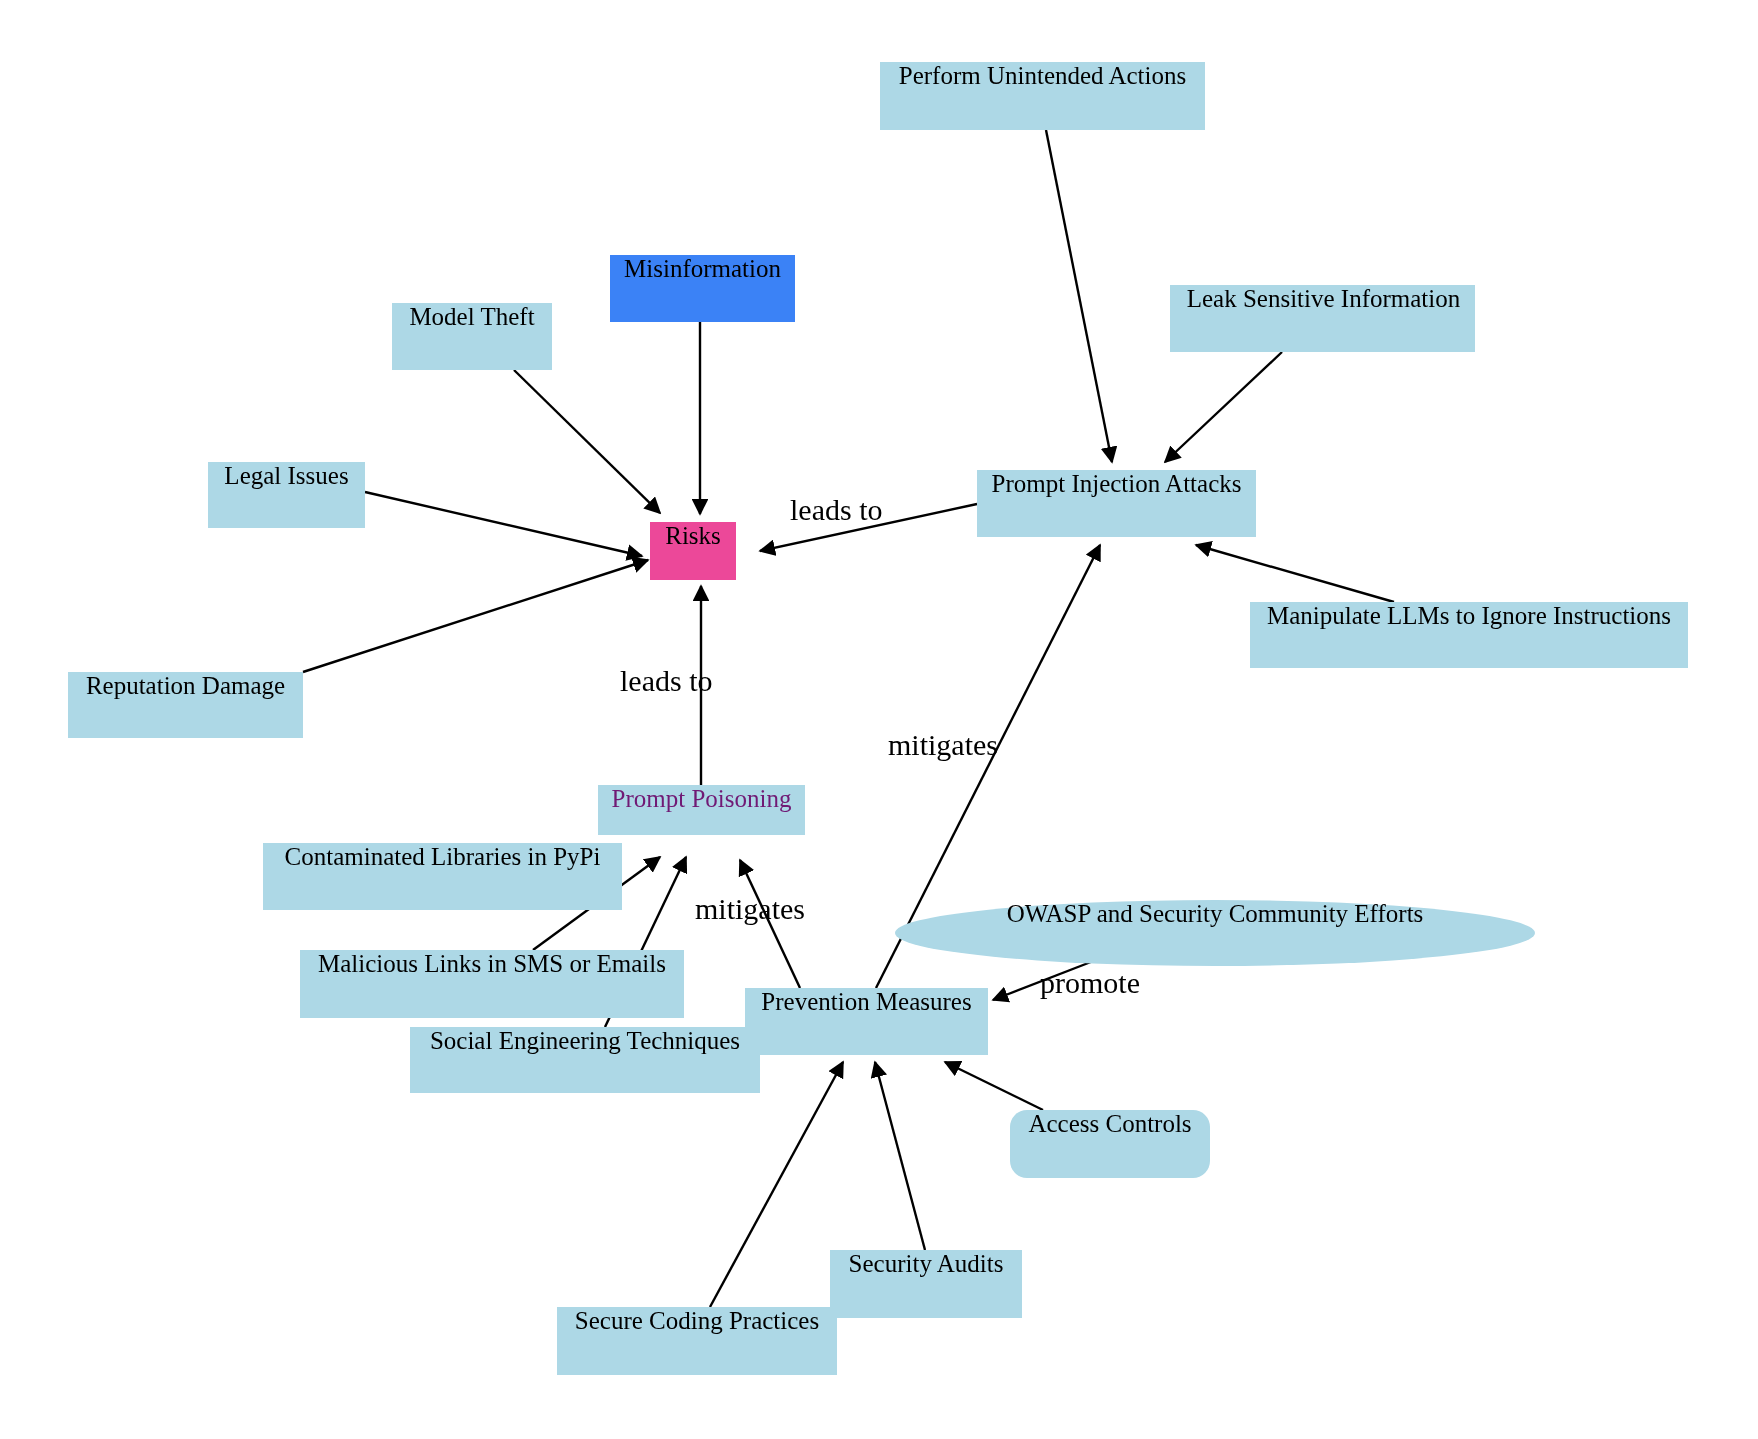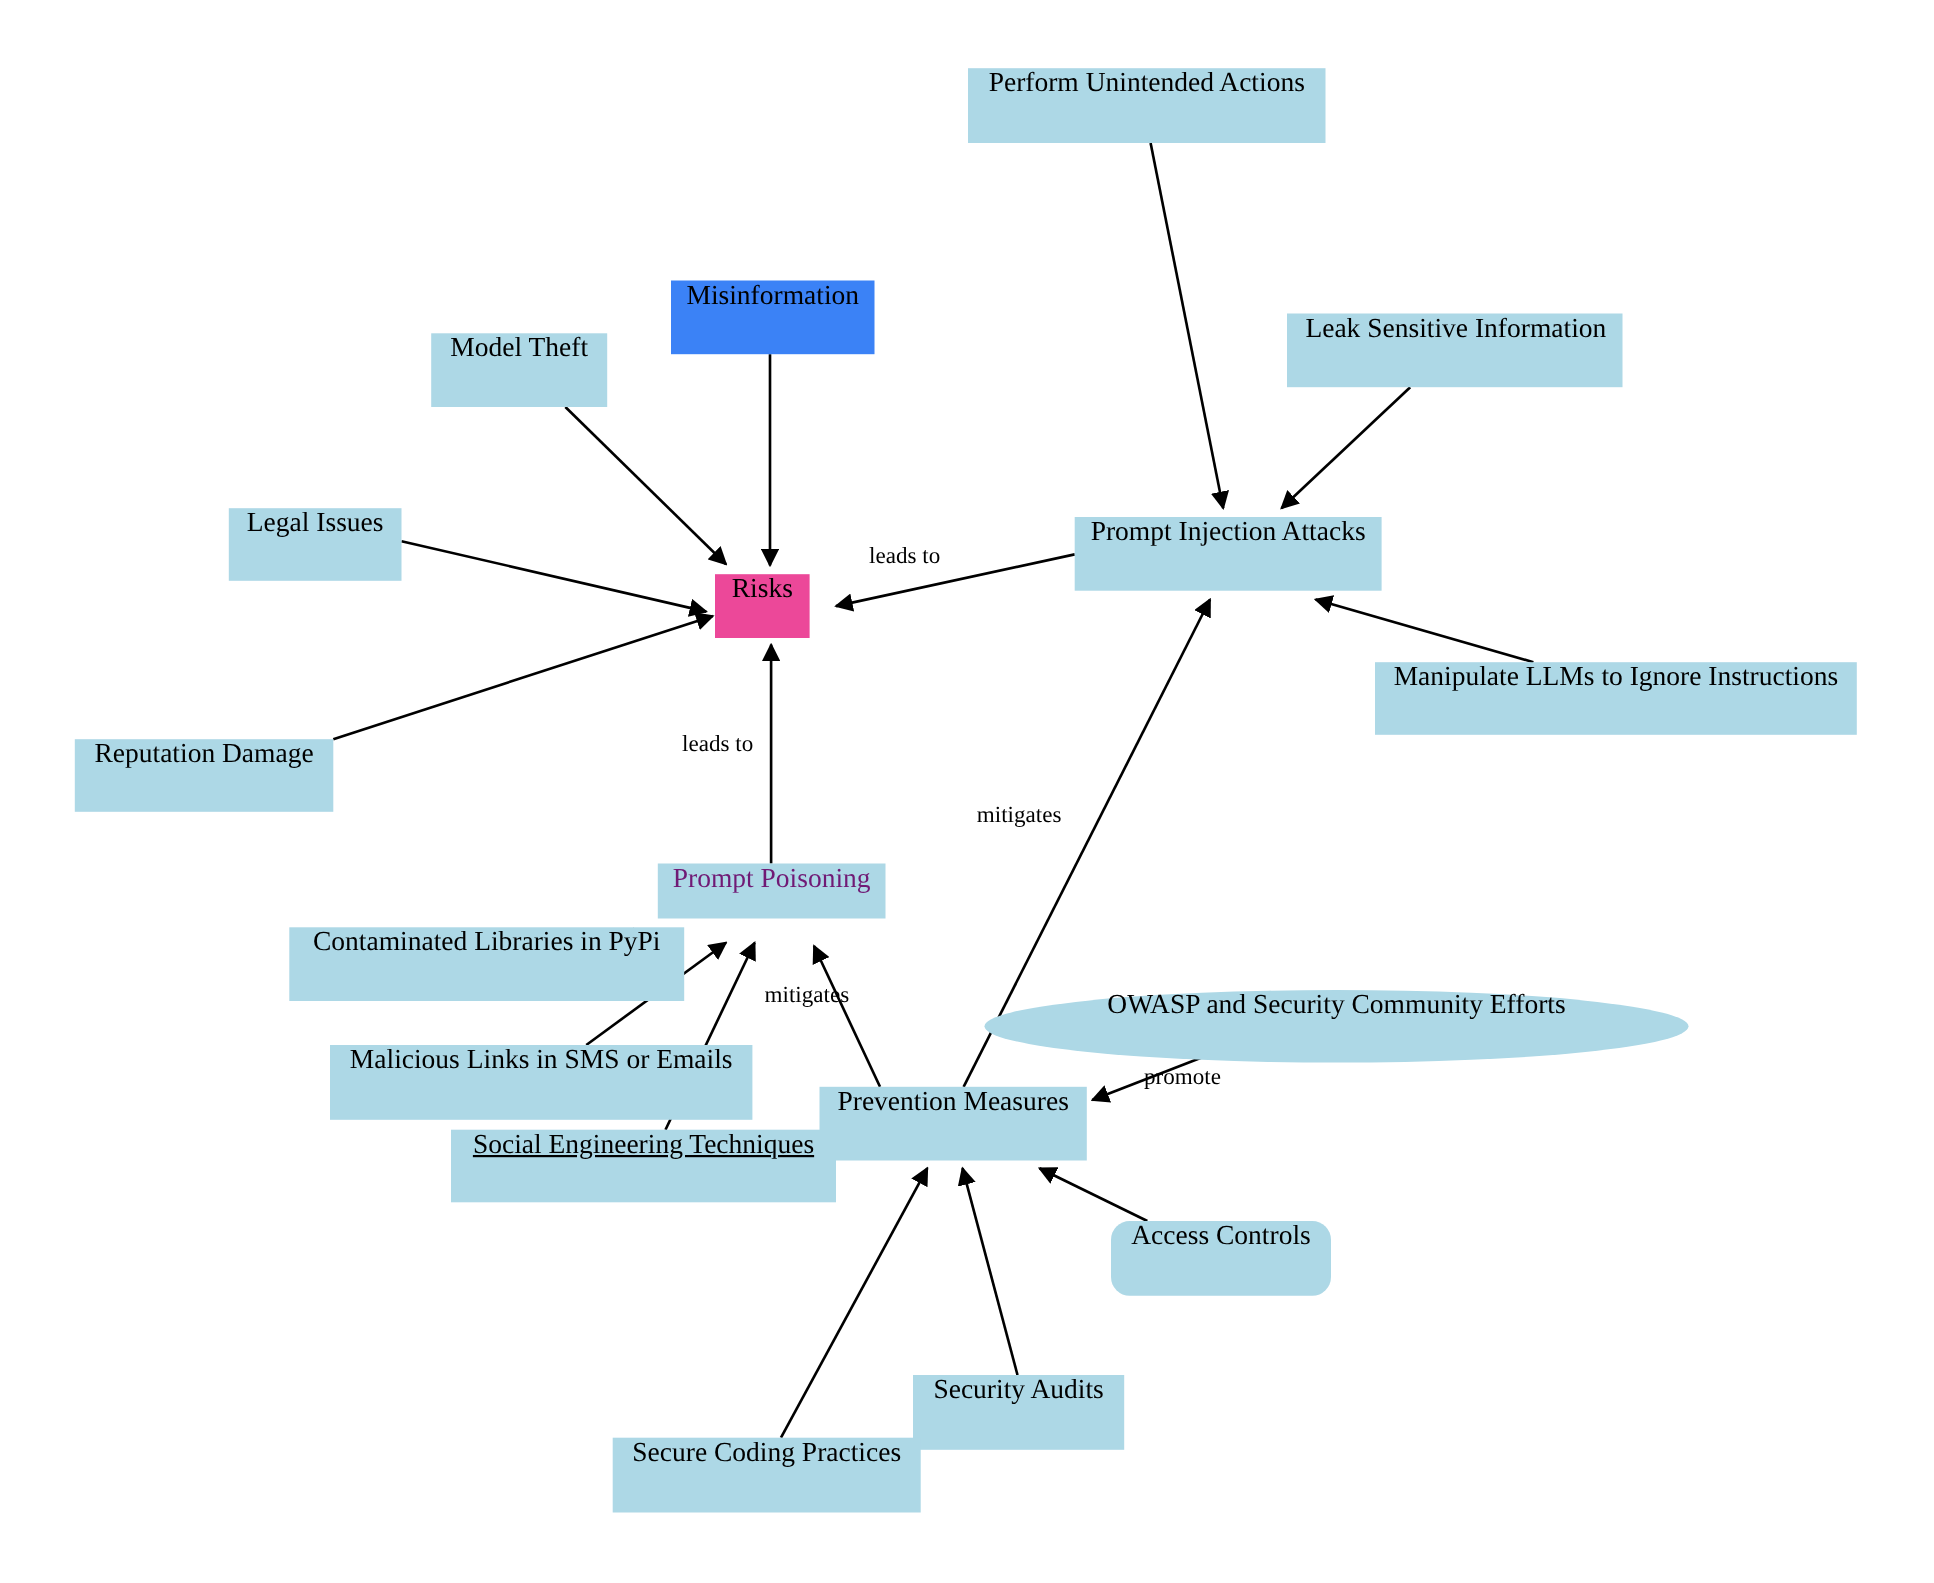--- a/index.html
+++ b/index.html
@@ -37,21 +37,21 @@
     line-height: 1.1;
     white-space: nowrap;
     padding: 0 14px;
   }
   .node.ellipse {
     border-radius: 50%;
   }
   .edge-label {
     position: absolute;
     color: #000000;
-    font-size: 21px;
+    font-size: 30px;
     line-height: 1;
     white-space: nowrap;
     background: transparent;
   }
 </style>
 </head>
 <body>
 
 <div id="canvas">
 
@@ -113,21 +113,21 @@
       </div>
       <div class="node" style="left: 598px; top: 785px; width: 207px; height: 50px; background: rgb(173, 216, 230); color: #701a75;">
         <span>Prompt Poisoning</span>
       </div>
       <div class="node" style="left: 263px; top: 843px; width: 359px; height: 67px; background: rgb(173, 216, 230); color: rgb(0, 0, 0);">
         <span>Contaminated Libraries in PyPi</span>
       </div>
       <div class="node" style="left: 300px; top: 950px; width: 384px; height: 68px; background: rgb(173, 216, 230); color: rgb(0, 0, 0);">
         <span>Malicious Links in SMS or Emails</span>
       </div>
-      <div class="node" style="left: 410px; top: 1027px; width: 350px; height: 66px; background: rgb(173, 216, 230); color: rgb(0, 0, 0); text-decoration: underline;">
+      <div class="node" style="left: 410px; top: 1027px; width: 350px; height: 66px; background: rgb(173, 216, 230); color: rgb(0, 0, 0);">
         <span>Social Engineering Techniques</span>
       </div>
       <div class="node" style="left: 745px; top: 988px; width: 243px; height: 67px; background: rgb(173, 216, 230); color: rgb(0, 0, 0);">
         <span>Prevention Measures</span>
       </div>
       <div class="node ellipse" style="left: 895px; top: 900px; width: 640px; height: 66px; background: rgb(173, 216, 230); color: rgb(0, 0, 0);">
         <span>OWASP and Security Community Efforts</span>
       </div>
       <div class="node" style="left: 1010px; top: 1110px; width: 200px; height: 68px; background: rgb(173, 216, 230); color: rgb(0, 0, 0); border-radius: 17px;">
         <span>Access Controls</span>

